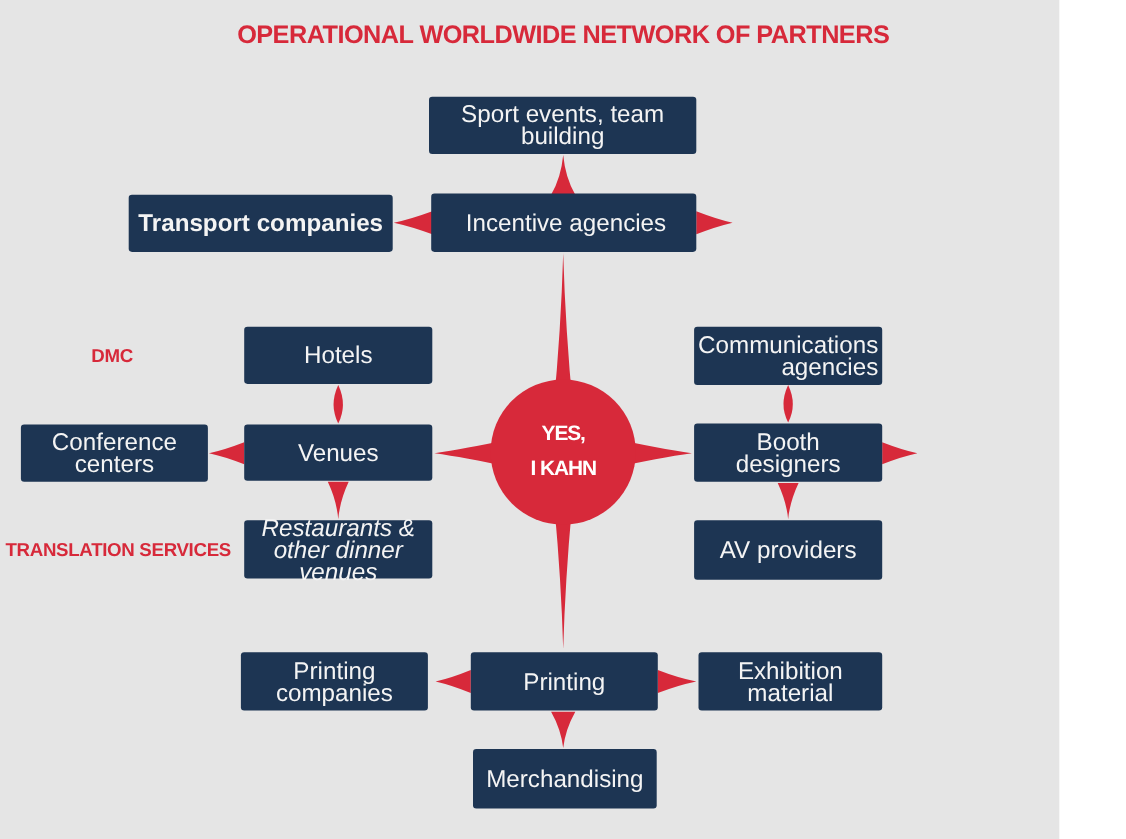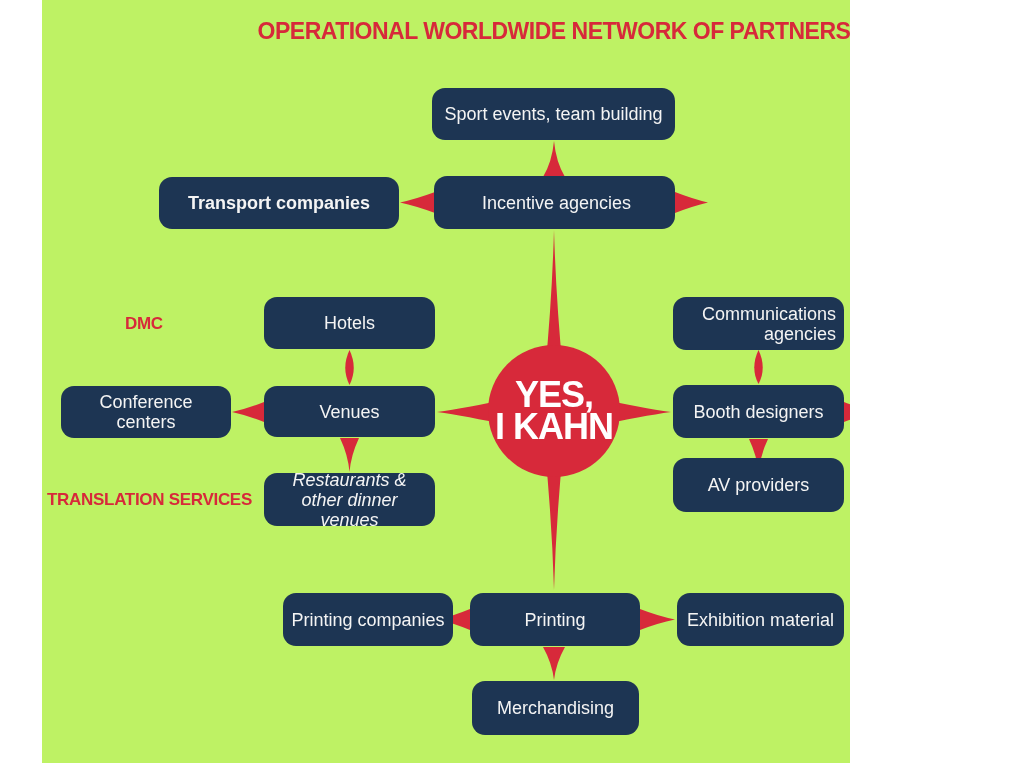--- a/index.html
+++ b/index.html
@@ -1,55 +1,55 @@
 <!DOCTYPE html>
 <html><head>
 <meta charset="utf-8">
 <style>
   html,body{margin:0;padding:0;background:#ffffff;}
   body{font-family:"Liberation Sans","DejaVu Sans",sans-serif;}
   .canvas{
-    position:relative;width:808px;height:763px;background:#bef264;overflow:hidden;margin-left:42px;
+    position:relative;width:963px;height:763px;background:#e5e5e5;overflow:hidden;
   }
   .title{
     position:absolute;left:0;top:18px;width:1024px;text-align:center;
     color:#d7293a;font-size:23px;font-weight:800;letter-spacing:-0.5px;
   }
   .node{
-    position:absolute;background:#1d3553;border-radius:13px;
+    position:absolute;background:#1d3553;border-radius:3px;
     display:flex;align-items:center;justify-content:center;text-align:center;
-    color:#f4f4f4;font-size:18px;line-height:20px;padding:2px 8px;box-sizing:border-box;
+    color:#f4f4f4;font-size:22px;line-height:20px;padding:2px 8px;box-sizing:border-box;
   }
   .cat-label{
     position:absolute;color:#d7293a;font-size:17px;font-weight:800;
     letter-spacing:-0.3px;white-space:nowrap;
   }
   .hub{
     position:absolute;left:446px;top:345px;width:132px;height:132px;border-radius:50%;
     background:#d7293a;display:flex;flex-direction:column;align-items:center;justify-content:center;
-    color:#ffffff;font-weight:800;font-size:36px;line-height:32px;letter-spacing:-1px;text-align:center;
+    color:#ffffff;font-weight:800;font-size:19px;line-height:32px;letter-spacing:-1px;text-align:center;
     z-index:3;
   }
   svg.connectors{position:absolute;left:0;top:0;z-index:1;}
   .arrow{fill:#d7293a;}
   .node{z-index:2;}
   
   #n-sport{left:390px;top:88px;width:243px;height:52px;}
   #n-transport{left:117px;top:177px;width:240px;height:52px;font-weight:bold;}
   #n-incentive{left:392px;top:176px;width:241px;height:53px;padding-left:12px;}
   #n-cultural{left:667px;top:177px;width:241px;height:52px;}
   #n-hotels{left:222px;top:297px;width:171px;height:52px;}
   #n-communications{left:631px;top:297px;width:171px;height:53px;text-align:right;}
   #n-conference{left:19px;top:386px;width:170px;height:52px;}
   #n-venues{left:222px;top:386px;width:171px;height:51px;}
   #n-booth{left:631px;top:385px;width:171px;height:53px;}
   #n-graphic{left:836px;top:386px;width:170px;height:52px;}
   #n-restaurants{left:222px;top:473px;width:171px;height:53px;font-style:italic;}
-  #n-av{left:631px;top:458px;width:171px;height:54px;}
-  #n-printing{left:241px;top:593px;width:170px;height:53px;}
+  #n-av{left:631px;top:473px;width:171px;height:54px;}
+  #n-printing{left:219px;top:593px;width:170px;height:53px;}
   #n-providers{left:428px;top:593px;width:170px;height:53px;}
   #n-exhibition{left:635px;top:593px;width:167px;height:53px;}
   #n-merchandising{left:430px;top:681px;width:167px;height:54px;}
   
   #l-congress{left:190px;top:258px;}
   #l-pco{left:597px;top:258px;}
   #l-dmc{left:83px;top:314px;}
   #l-translation{left:5px;top:490px;}
 </style>
 </head>

